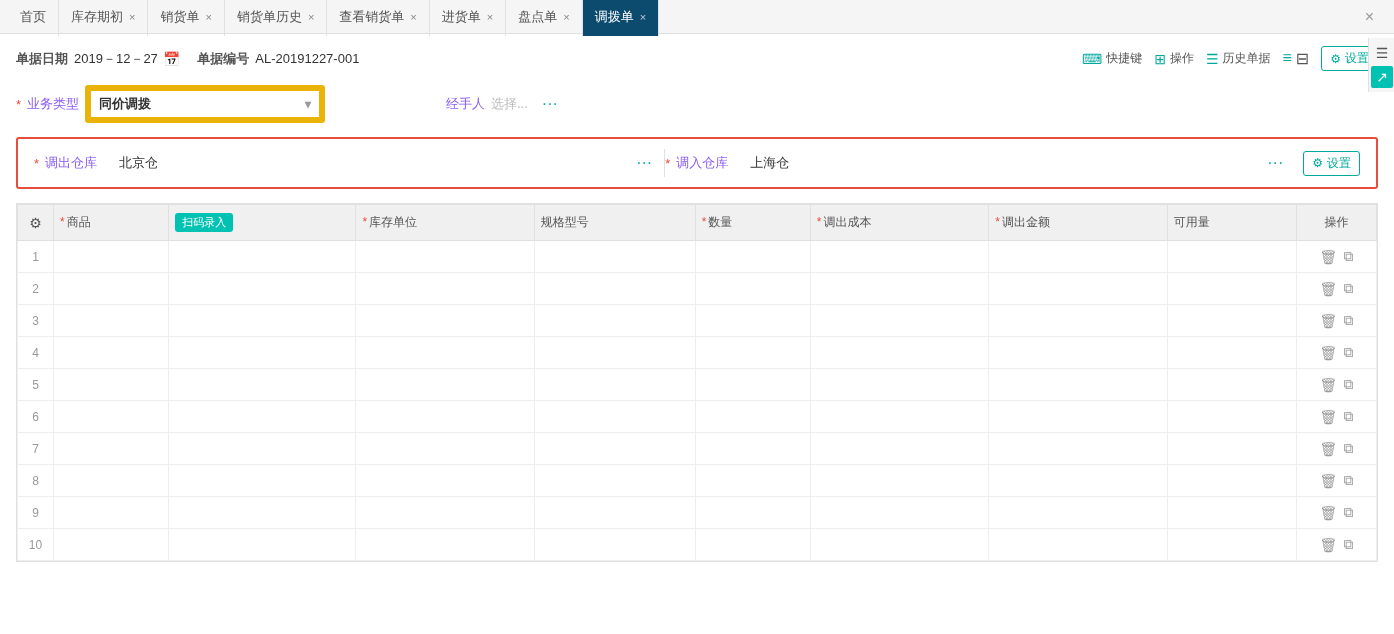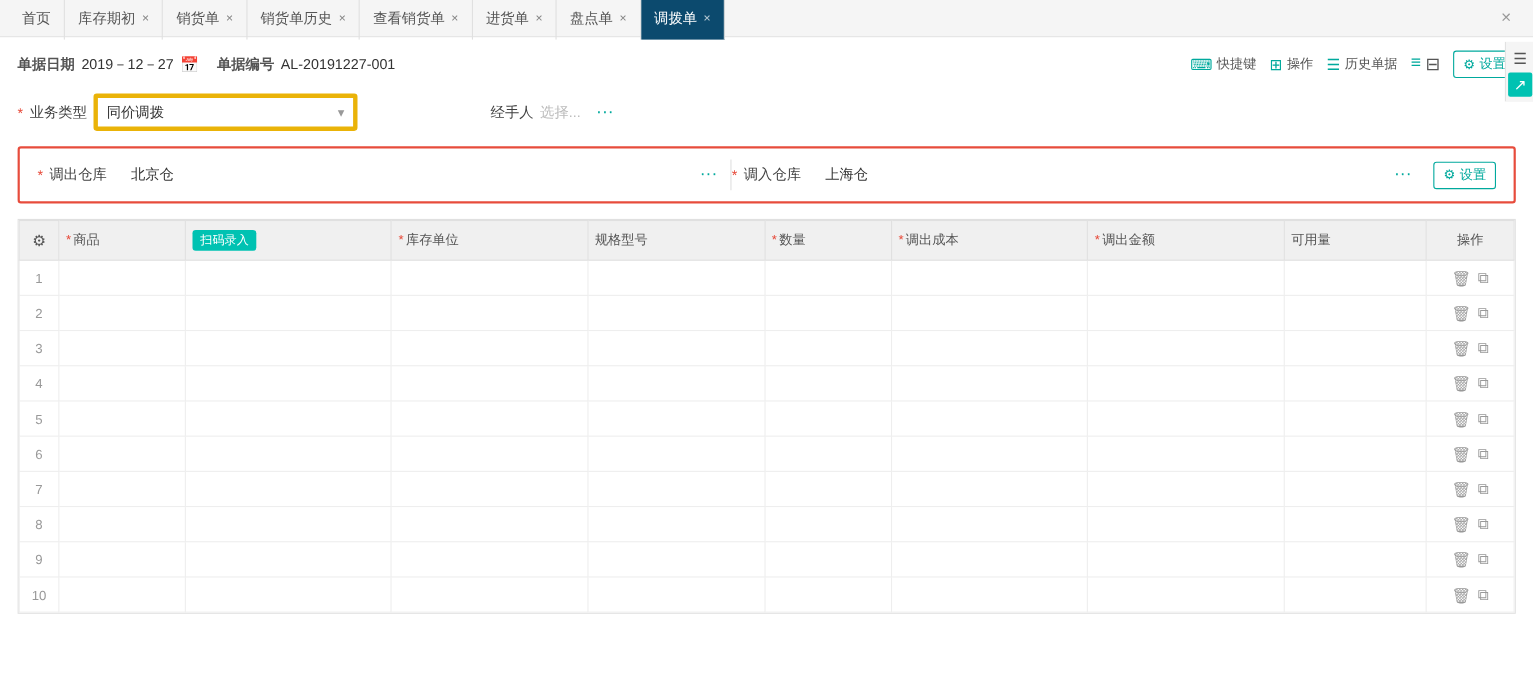--- a/index.html
+++ b/index.html
@@ -52,34 +52,34 @@
     
     .form-highlighted {
       border: 2px solid #e74c3c; border-radius: 3px;
       padding: 10px 16px; margin-bottom: 14px;
       display: flex; align-items: center; gap: 0;
     }
     .form-field {
       display: flex; align-items: center; gap: 6px; flex: 1;
     }
     .required-star { color: #e74c3c; font-size: 13px; }
-    .field-label { color: #404040; }
+    .field-label { color: #8b5cf6; }
     .field-value { color: #333; margin-left: 16px; }
     .field-dots { color: #00a99d; font-size: 16px; cursor: pointer; margin-left: auto; padding-right: 12px; }
     .form-divider { width: 1px; background: #e0e0e0; height: 28px; }
     
     
     .biz-row {
       display: flex; align-items: center; margin-bottom: 0px; padding: 0 0 14px 0;
     }
     .biz-field { display: flex; align-items: center; gap: 6px; flex: 1; max-width: 430px; }
     .biz-select {
       display: flex; align-items: center; justify-content: space-between;
-      border: 4px solid #eab308; border-radius: 3px; padding: 4px 8px;
-      width: 240px; cursor: pointer; background: #fff; color: #333;
+      border: 6px solid #eab308; border-radius: 3px; padding: 4px 8px;
+      width: 240px; cursor: pointer; background: #fff; color: #333; font-weight: bold;
     }
     .biz-select .chevron { color: #999; font-size: 12px; }
     .person-field { display: flex; align-items: center; gap: 6px; text-align: right; }
     .person-placeholder { color: #bbb; }
     .person-dots { color: #00a99d; font-size: 16px; margin-left: 8px; cursor: pointer; }
     
     
     .table-container { border: 1px solid #e0e0e0; overflow: auto; }
     table { width: 100%; border-collapse: collapse; }
     thead tr { background: #f0f0f0; }

